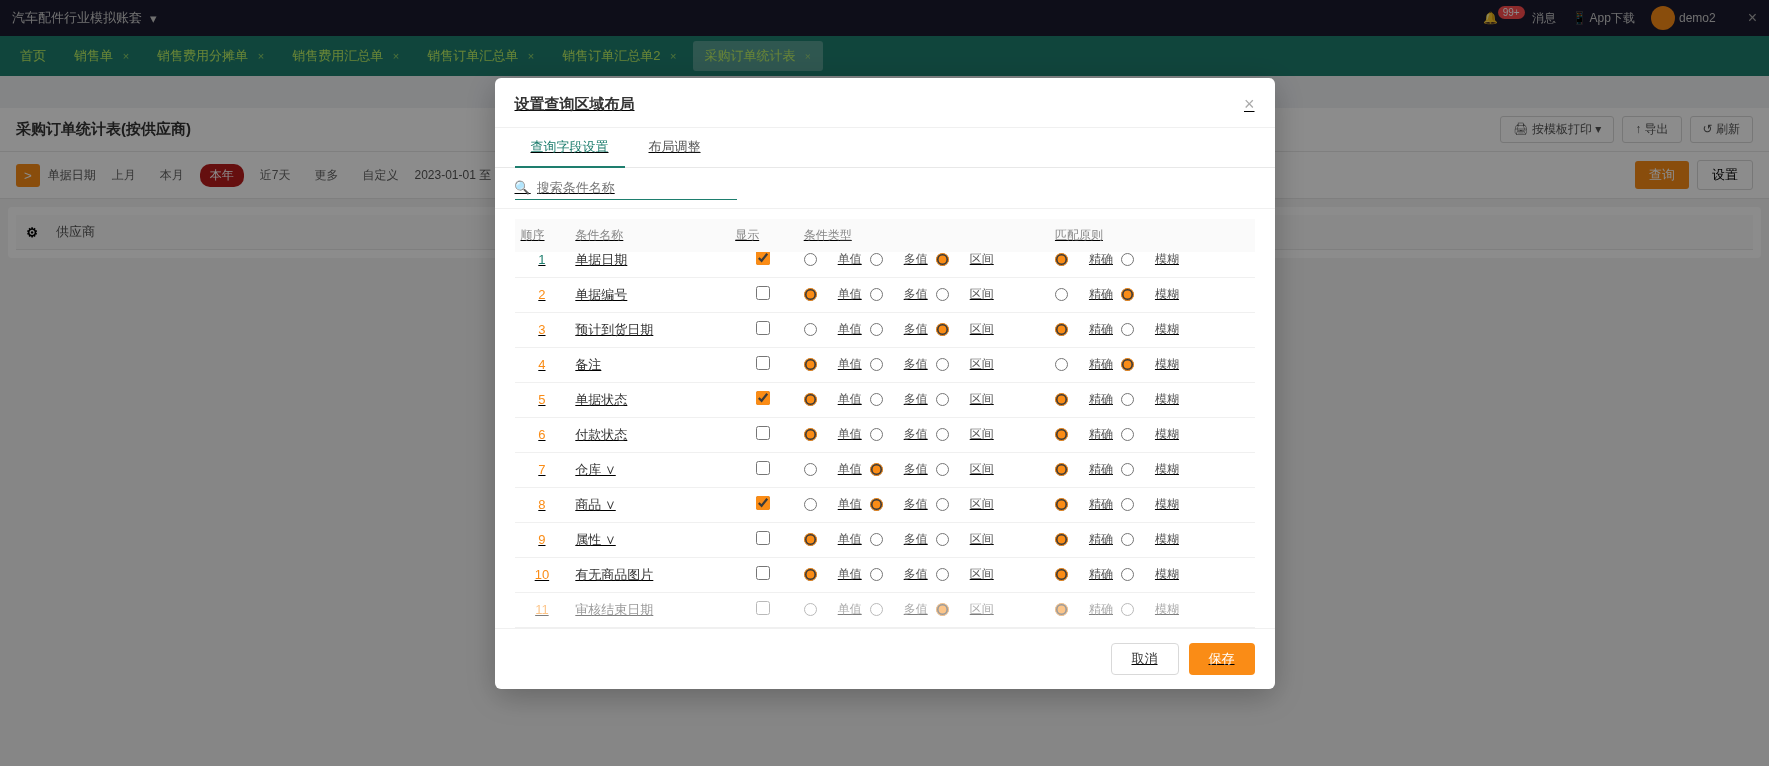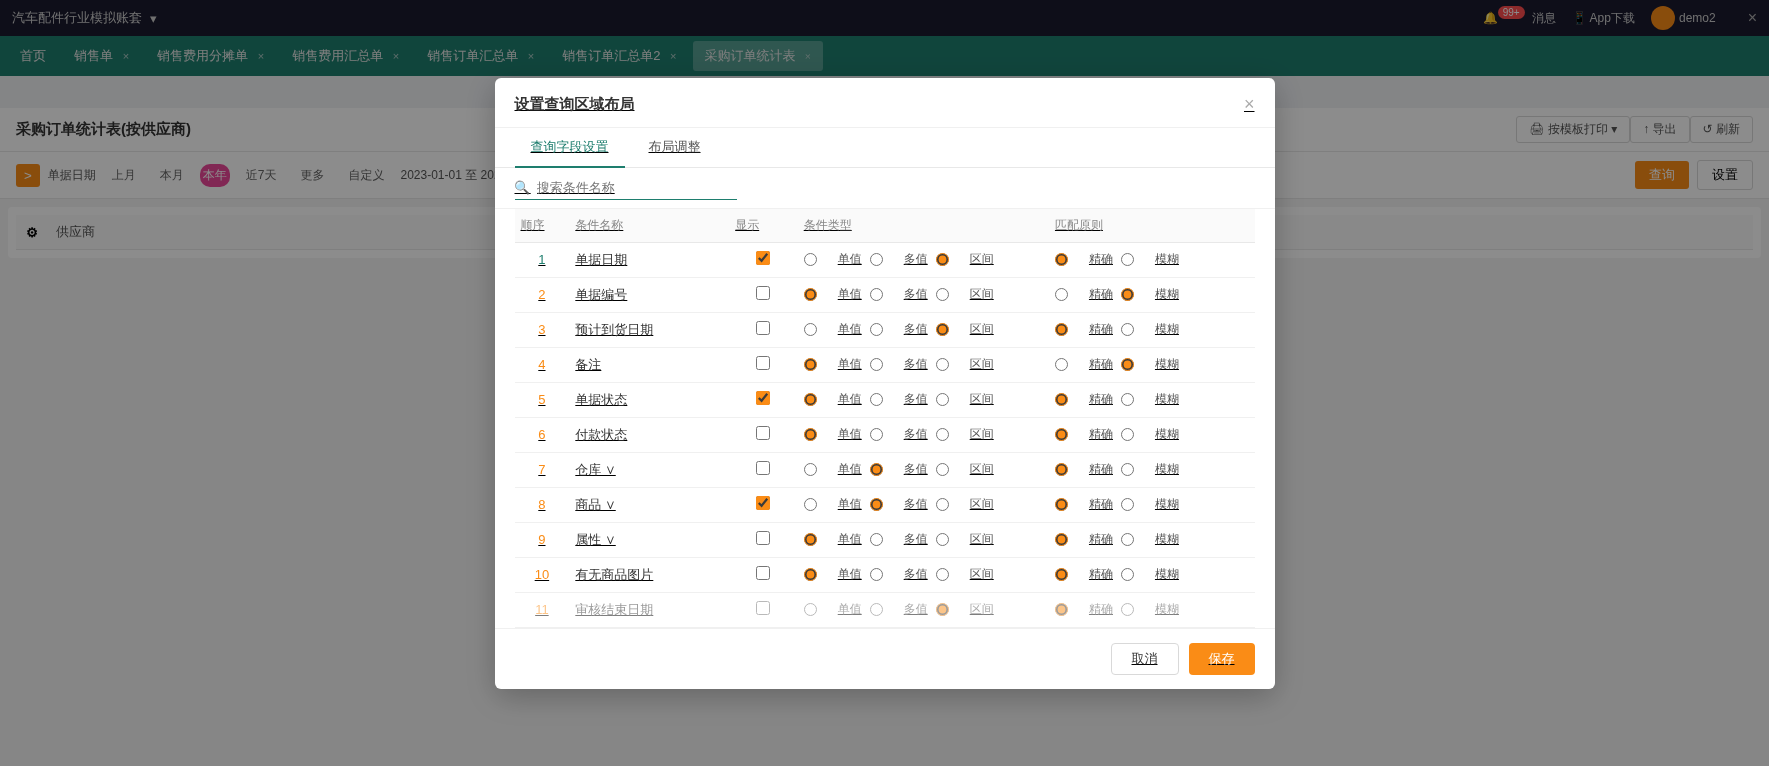--- a/index.html
+++ b/index.html
@@ -37,21 +37,21 @@
     
     .nav-bar {
       height: 40px;
       background: #1e7e6e;
       display: flex;
       align-items: center;
       padding: 0 8px;
       gap: 4px;
     }
     .nav-item {
-      color: #e5e5e5;
+      color: #bef264;
       padding: 6px 12px;
       cursor: pointer;
       font-size: 13px;
       border-radius: 3px;
       white-space: nowrap;
     }
     .nav-item.active { background: rgba(255,255,255,0.2); font-family: Liberation Serif, serif; }
     .nav-item .close-x { margin-left: 6px; opacity: 0.7; font-size: 11px; }
 
     
@@ -65,21 +65,21 @@
     .page-header {
       background: #fff;
       padding: 8px 16px;
       display: flex;
       align-items: center;
       justify-content: space-between;
       border-bottom: 1px solid #e8e8e8;
       margin-top: 32px;
     }
     .page-title { font-size: 15px; font-weight: bold; color: #333; }
-    .page-actions { display: flex; align-items: center; }
+    .page-actions { display: flex; align-items: center; gap: 8px; }
     .btn-outline {
       border: 1px solid #d9d9d9;
       background: #fff;
       padding: 4px 12px;
       border-radius: 3px;
       cursor: pointer;
       font-size: 12px;
       color: #555;
     }
 
@@ -195,21 +195,21 @@
     }
     .dialog-table th {
       background: #fafafa;
       padding: 8px 6px;
       font-size: 12px;
       color: #888;
       font-weight: normal;
       text-align: left;
       border-bottom: 1px solid #e8e8e8;
       position: sticky;
-      top: 0;
+      top: 10px;
     }
     .dialog-table td {
       padding: 8px 6px;
       font-size: 13px;
       color: #333;
       border-bottom: 1px solid #f0f0f0;
       vertical-align: middle;
     }
     .col-order { width: 48px; text-align: center; }
     .col-name { width: 140px; }
@@ -334,21 +334,21 @@
     </div>
   </div>
 
   <div class="filter-bar">
     <button class="filter-toggle" style="background:#fa8c16;color:#fff;border:none;padding:4px 8px;cursor:pointer;border-radius:3px;">
       <span>&gt;</span>
     </button>
     <span class="date-label">单据日期</span>
     <button class="date-btn">上月</button>
     <button class="date-btn">本月</button>
-    <button class="date-btn active" style="background:#ec4899;color:#fff;border-radius:10px;padding:3px 3px;">本年</button>
+    <button class="date-btn active" style="background:#b91c1c;color:#fff;border-radius:10px;padding:3px 10px;">本年</button>
     <button class="date-btn">近7天</button>
     <button class="date-btn">更多</button>
     <button class="date-btn">自定义</button>
     <span class="date-input">2023-01-01 至 2023-12-31</span>
     <span style="flex:1"></span>
     <button class="btn-query">查询</button>
     <button class="btn-settings">设置</button>
   </div>
 
   <div class="table-area" style="padding:8px;">

